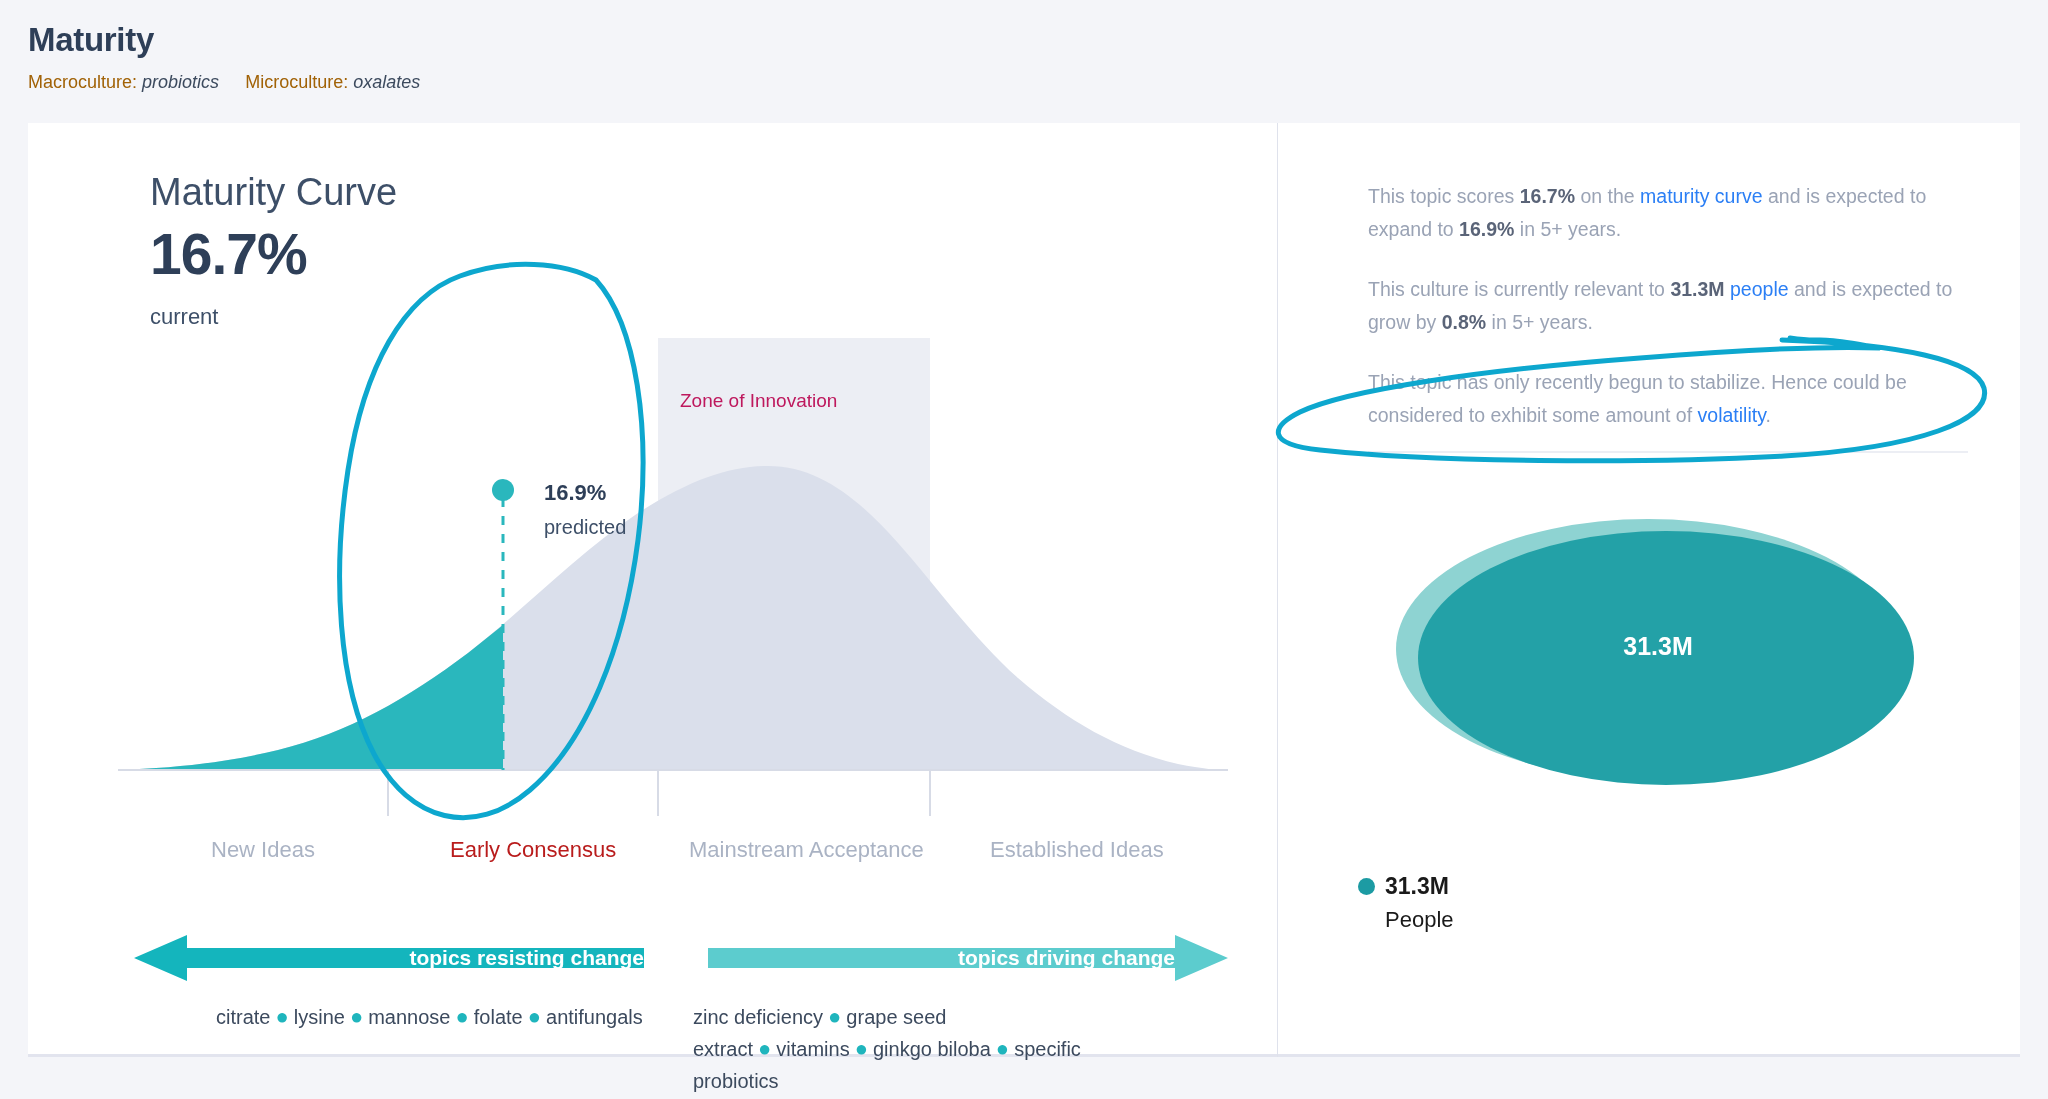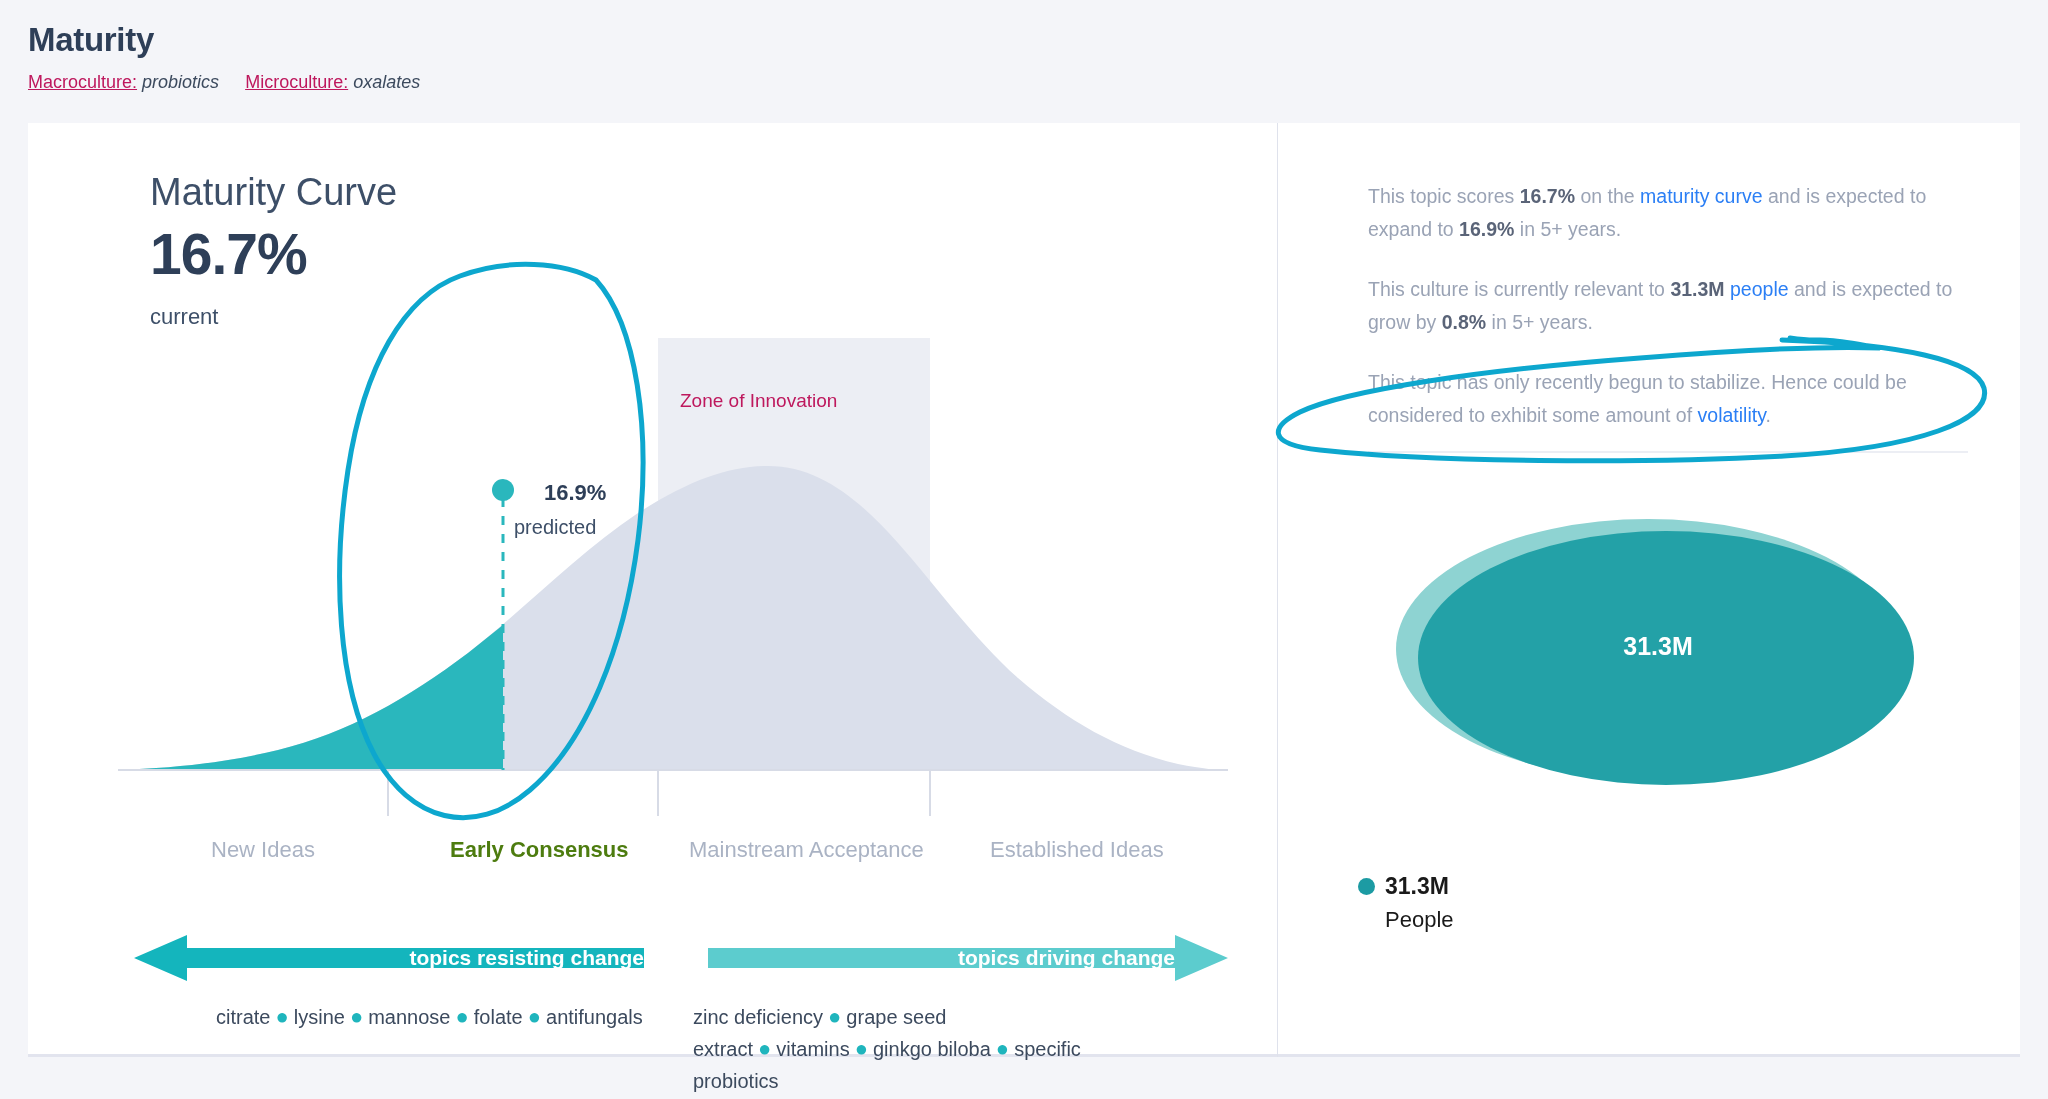--- a/index.html
+++ b/index.html
@@ -12,21 +12,21 @@
 
   #page { position: relative; width: 2044px; height: 1099px; }
 
   
   #header { position: absolute; left: 28px; top: 20px; width: 1400px; }
   #page-title {
     font-size: 33px; font-weight: bold; color: #2e3f58;
     letter-spacing: -0.3px; line-height: 40px;
   }
   #subtitle { margin-top: 11px; font-size: 18px; color: #3c4a5e; line-height: 22px; }
-  #subtitle .lbl { color: #be185d; text-decoration: underline; }
+  #subtitle .lbl { color: #a16207; }
   #subtitle .val { font-style: italic; color: #3c4a5e; }
   #subtitle .gap { display: inline-block; width: 16px; }
 
   
   #card {
     position: absolute; left: 28px; top: 123px;
     width: 1992px; height: 934px;
     background: #ffffff;
     border-bottom: 3px solid #e2e4ee;
   }
@@ -65,31 +65,31 @@
     font-size: 19px; color: #be185d; line-height: 24px;
     white-space: nowrap;
   }
 
   
   #pred-pct {
     position: absolute; left: 516px; top: 357px;
     font-size: 22px; font-weight: bold; color: #2e3f58; line-height: 26px;
   }
   #pred-label {
-    position: absolute; left: 486px; top: 392px;
+    position: absolute; left: 516px; top: 392px;
     font-size: 20px; color: #3d4f68; line-height: 25px;
   }
 
   
   .axis-label {
     position: absolute; top: 713px;
     font-size: 22px; line-height: 28px; color: #aab3c4;
     white-space: nowrap;
   }
-  .axis-label.active { color: #4d7c0f; font-weight: bold; }
+  .axis-label.active { color: #b91c1c; }
 
   
   .arrow-wrap { position: absolute; top: 812px; height: 46px; }
   .arrow-wrap svg { display: block; }
   .arrow-text {
     position: absolute; top: 0; height: 46px; line-height: 46px;
     font-size: 21px; font-weight: bold; color: #ffffff;
     white-space: nowrap; text-align: right;
   }
 

